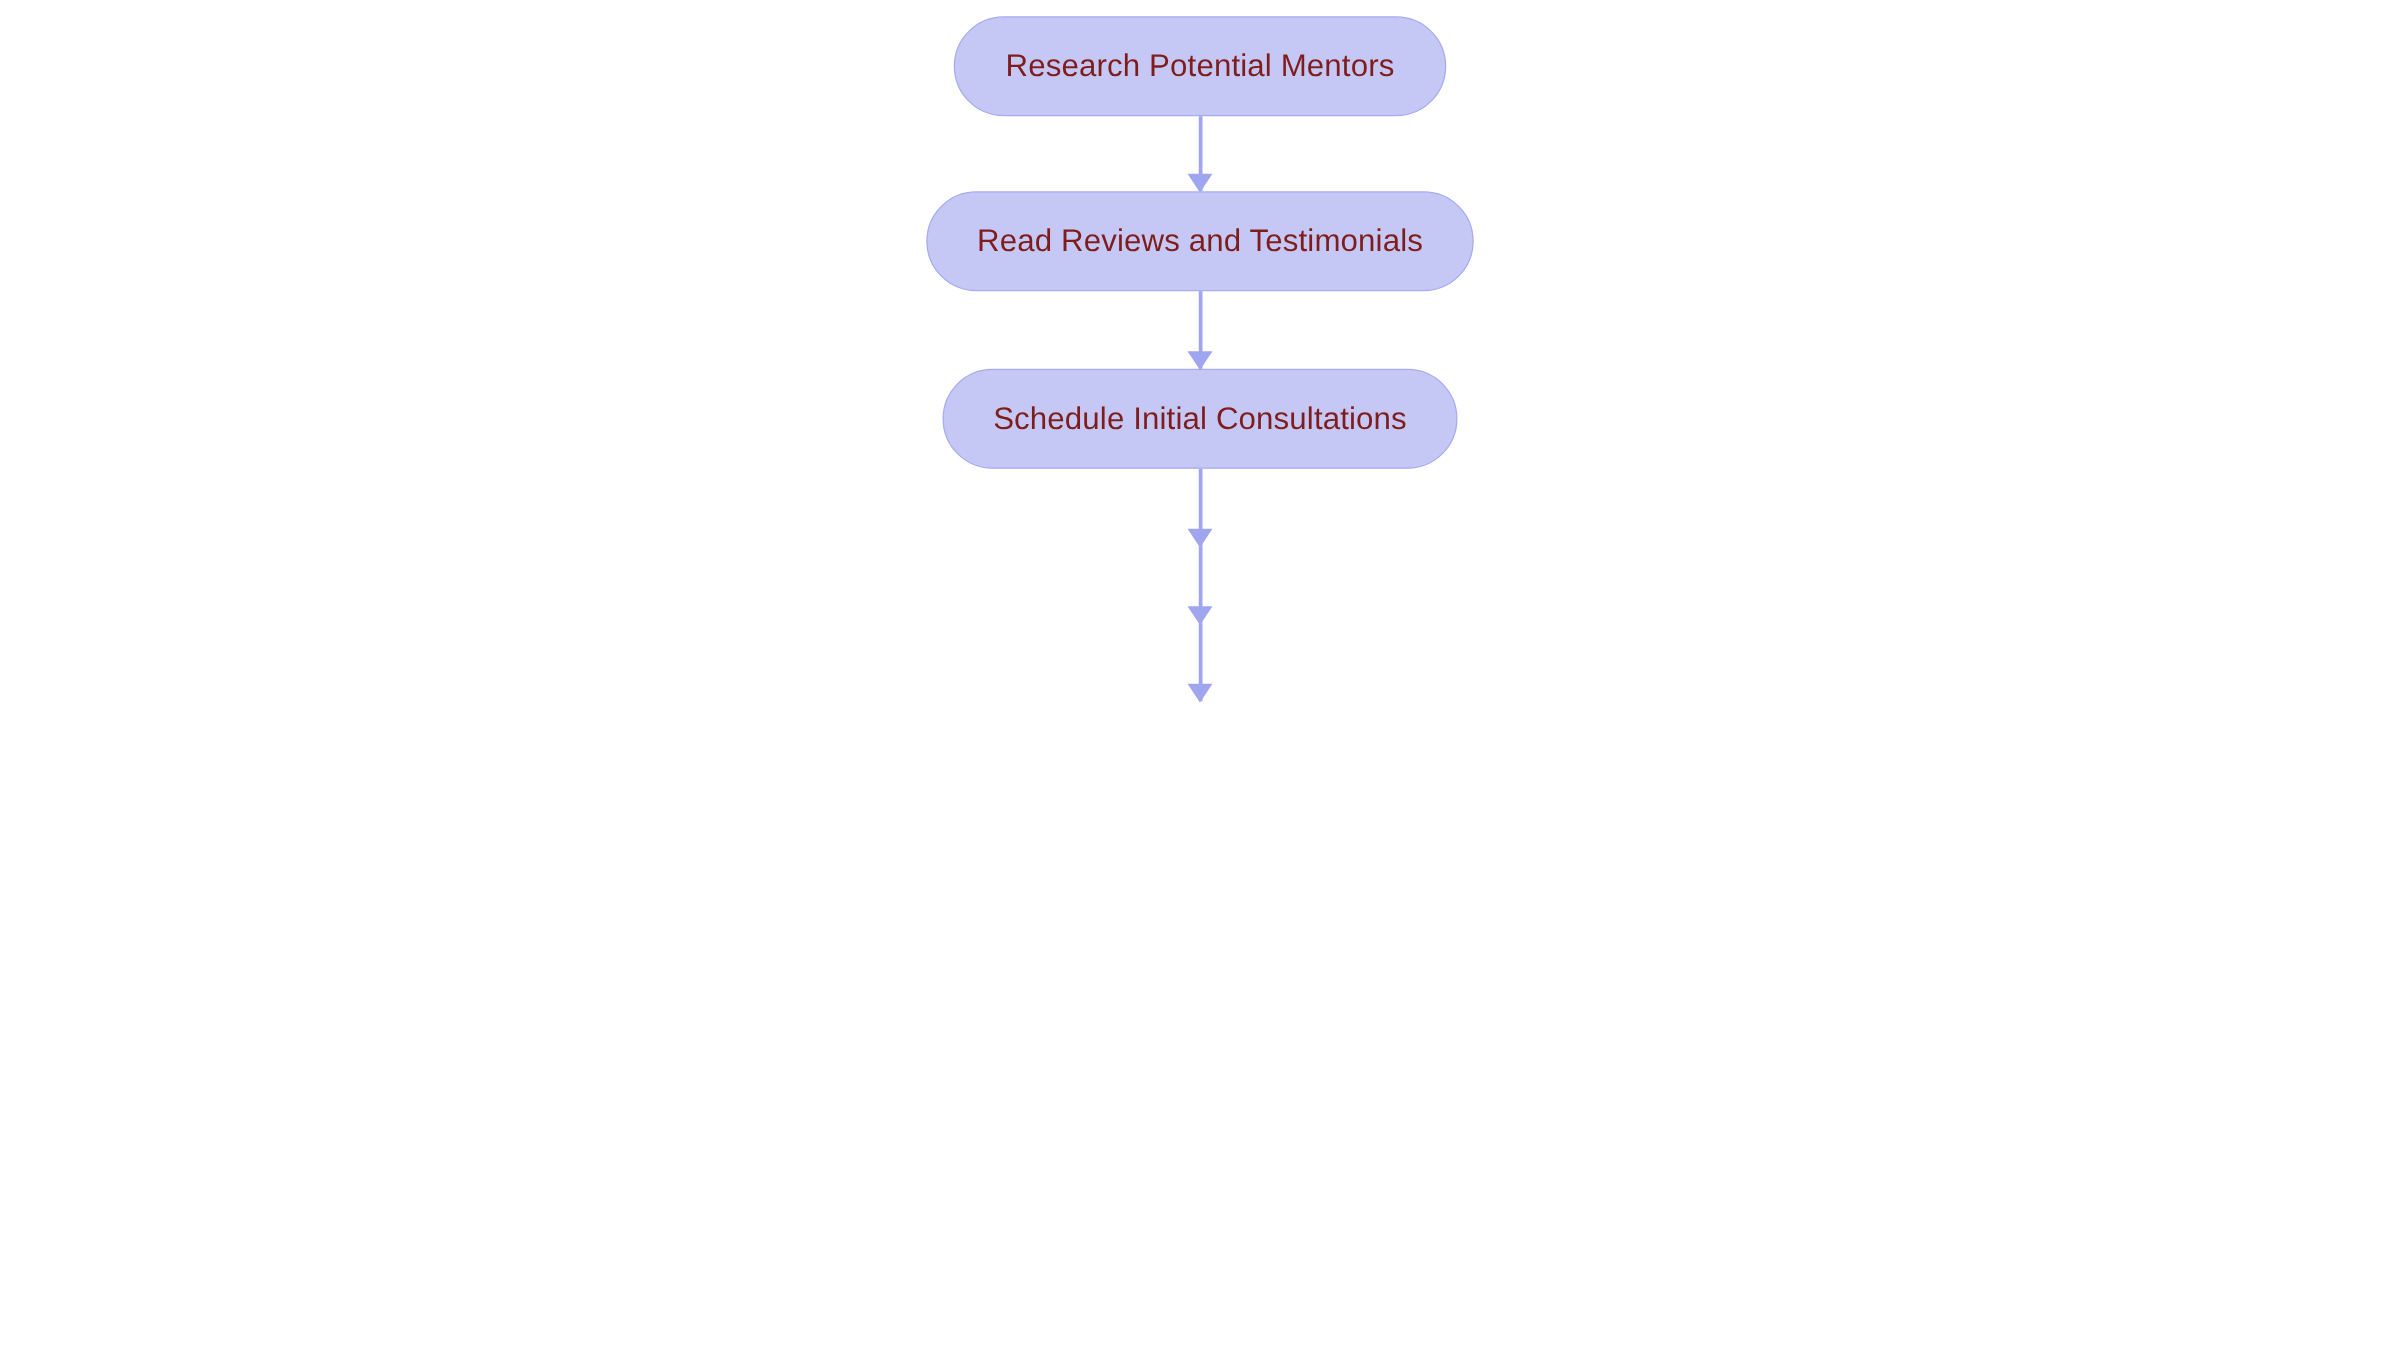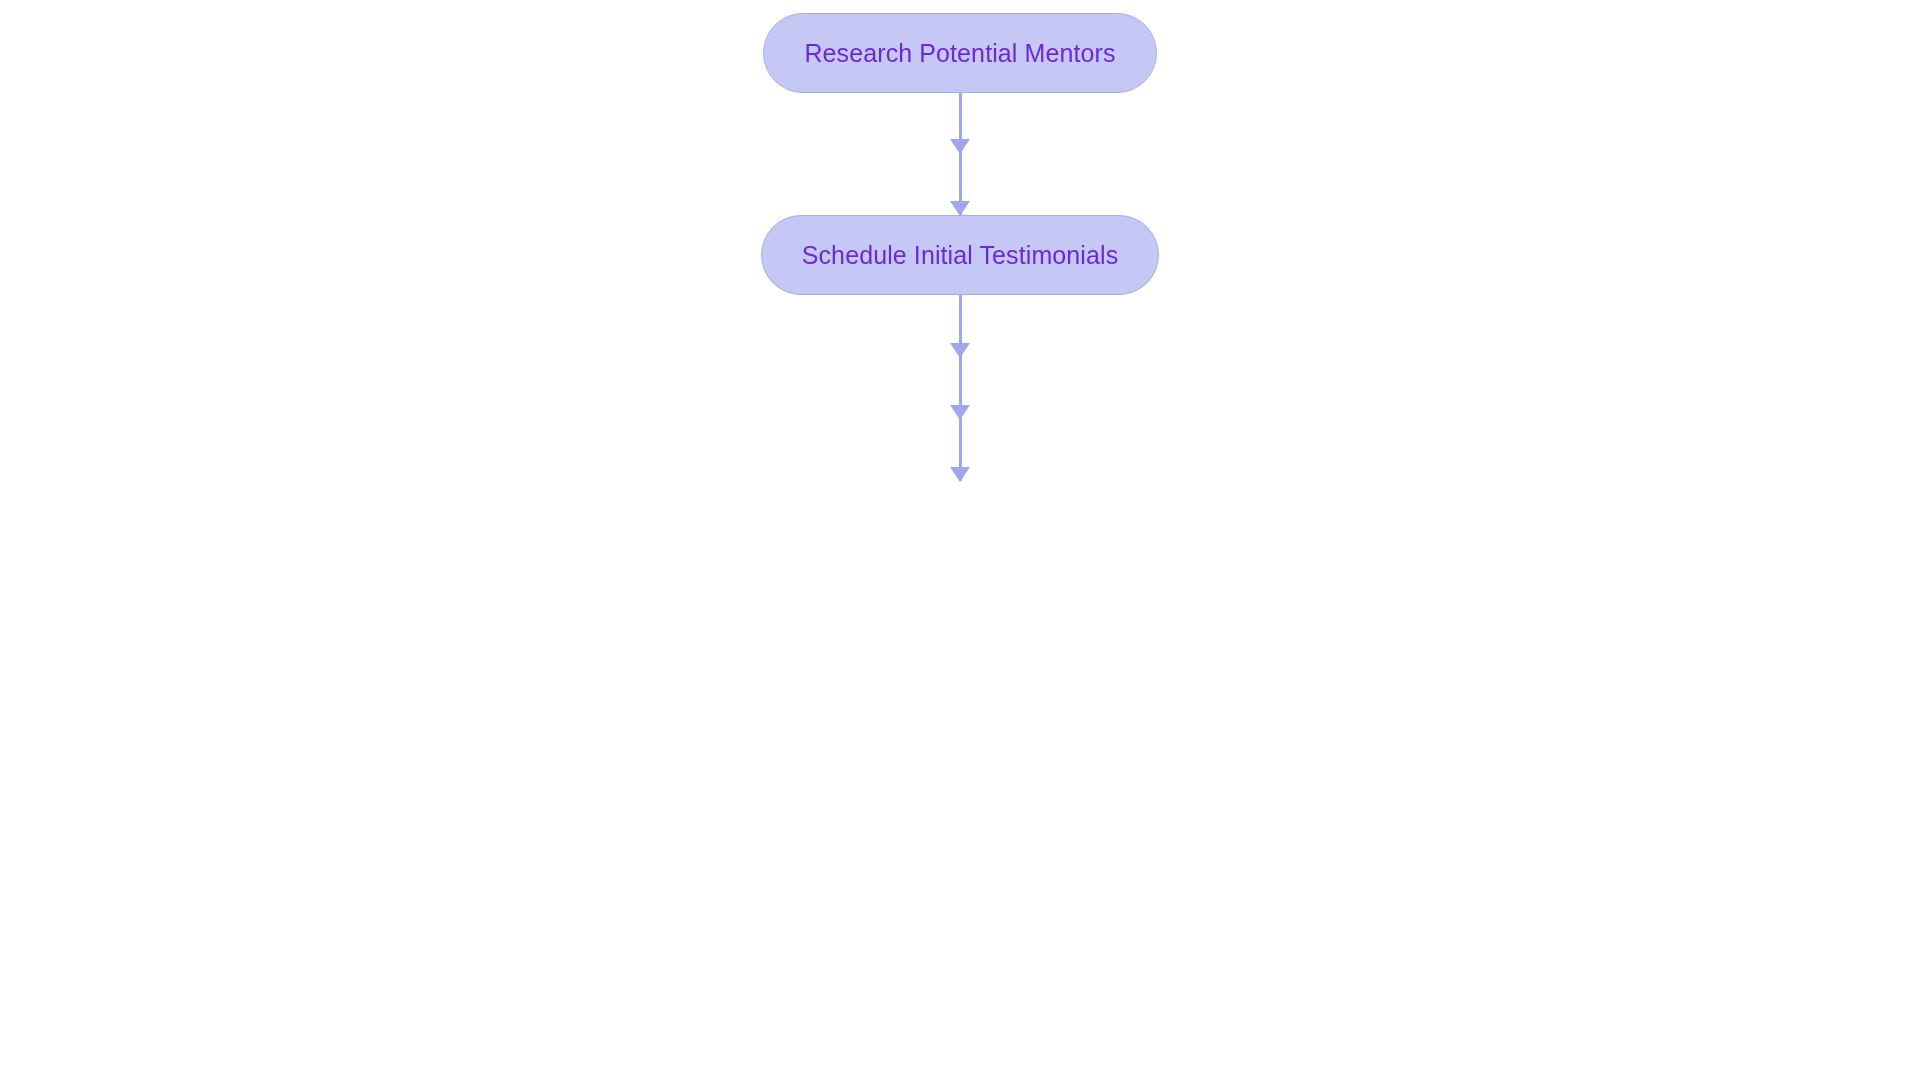--- a/index.html
+++ b/index.html
@@ -36,21 +36,21 @@
 
   
   .node {
     box-sizing: border-box;
     display: flex;
     align-items: center;
     justify-content: center;
     background: #c5c8f5;
     border: 1.6px solid #a6aaf0;
     border-radius: 999px;
-    color: #6d28d9;
+    color: #7f1d1d;
     font-size: 25px;
     font-weight: 400;
     letter-spacing: 0.1px;
     line-height: 1;
     white-space: nowrap;
     padding: 0 40px;
     height: 80px;
   }
   .node-label {
     pointer-events: none;
@@ -93,27 +93,30 @@
     <div class="top-pad"></div>
 
     <div class="node">
       <span class="node-label">Research Potential Mentors</span>
     </div>
 
     <div class="connector gap-1">
       <span class="arrow-head"></span>
     </div>
 
+    <div class="node">
+      <span class="node-label">Read Reviews and Testimonials</span>
+    </div>
 
     <div class="connector gap-2">
       <span class="arrow-head"></span>
     </div>
 
     <div class="node">
-      <span class="node-label">Schedule Initial Testimonials</span>
+      <span class="node-label">Schedule Initial Consultations</span>
     </div>
 
     <div class="connector gap-3">
       <span class="arrow-head"></span>
     </div>
 
 
     <div class="connector gap-4">
       <span class="arrow-head"></span>
     </div>

